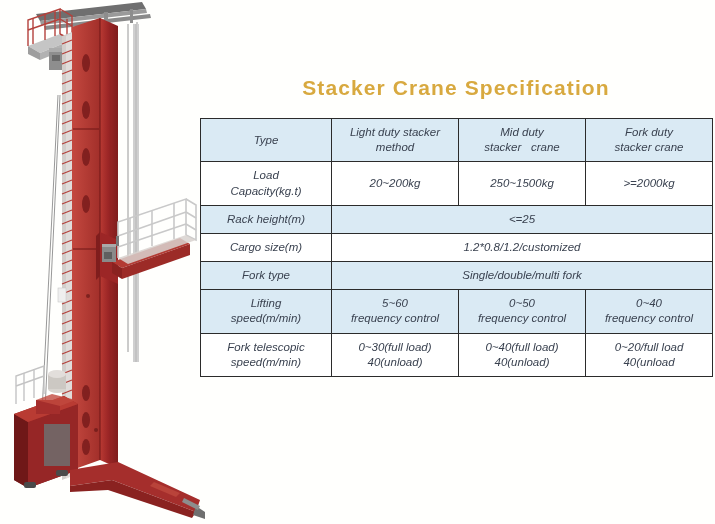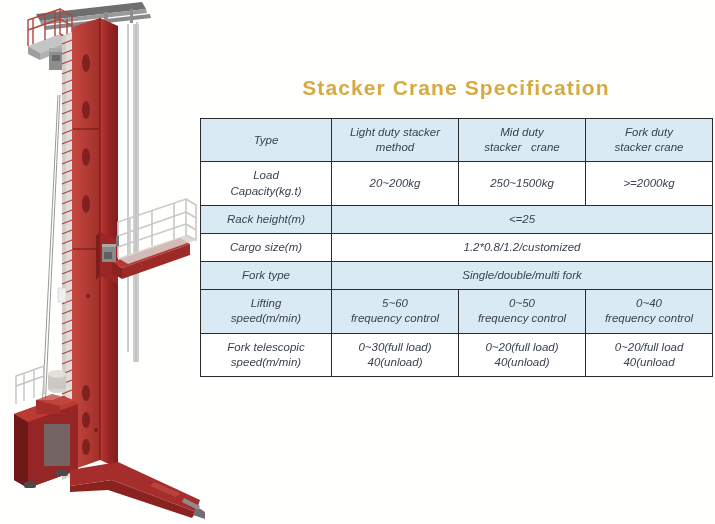--- a/index.html
+++ b/index.html
@@ -356,21 +356,21 @@
         <tr>
           <td class="label">
             <span class="cellline">Fork telescopic</span>
             <span class="cellline">speed(m/min)</span>
           </td>
           <td>
             <span class="cellline">0~30(full load)</span>
             <span class="cellline">40(unload)</span>
           </td>
           <td>
-            <span class="cellline">0~20(full load)</span>
+            <span class="cellline">0~40(full load)</span>
             <span class="cellline">40(unload)</span>
           </td>
           <td>
             <span class="cellline">0~20/full load</span>
             <span class="cellline">40(unload</span>
           </td>
         </tr>
 
 
       </tbody>

